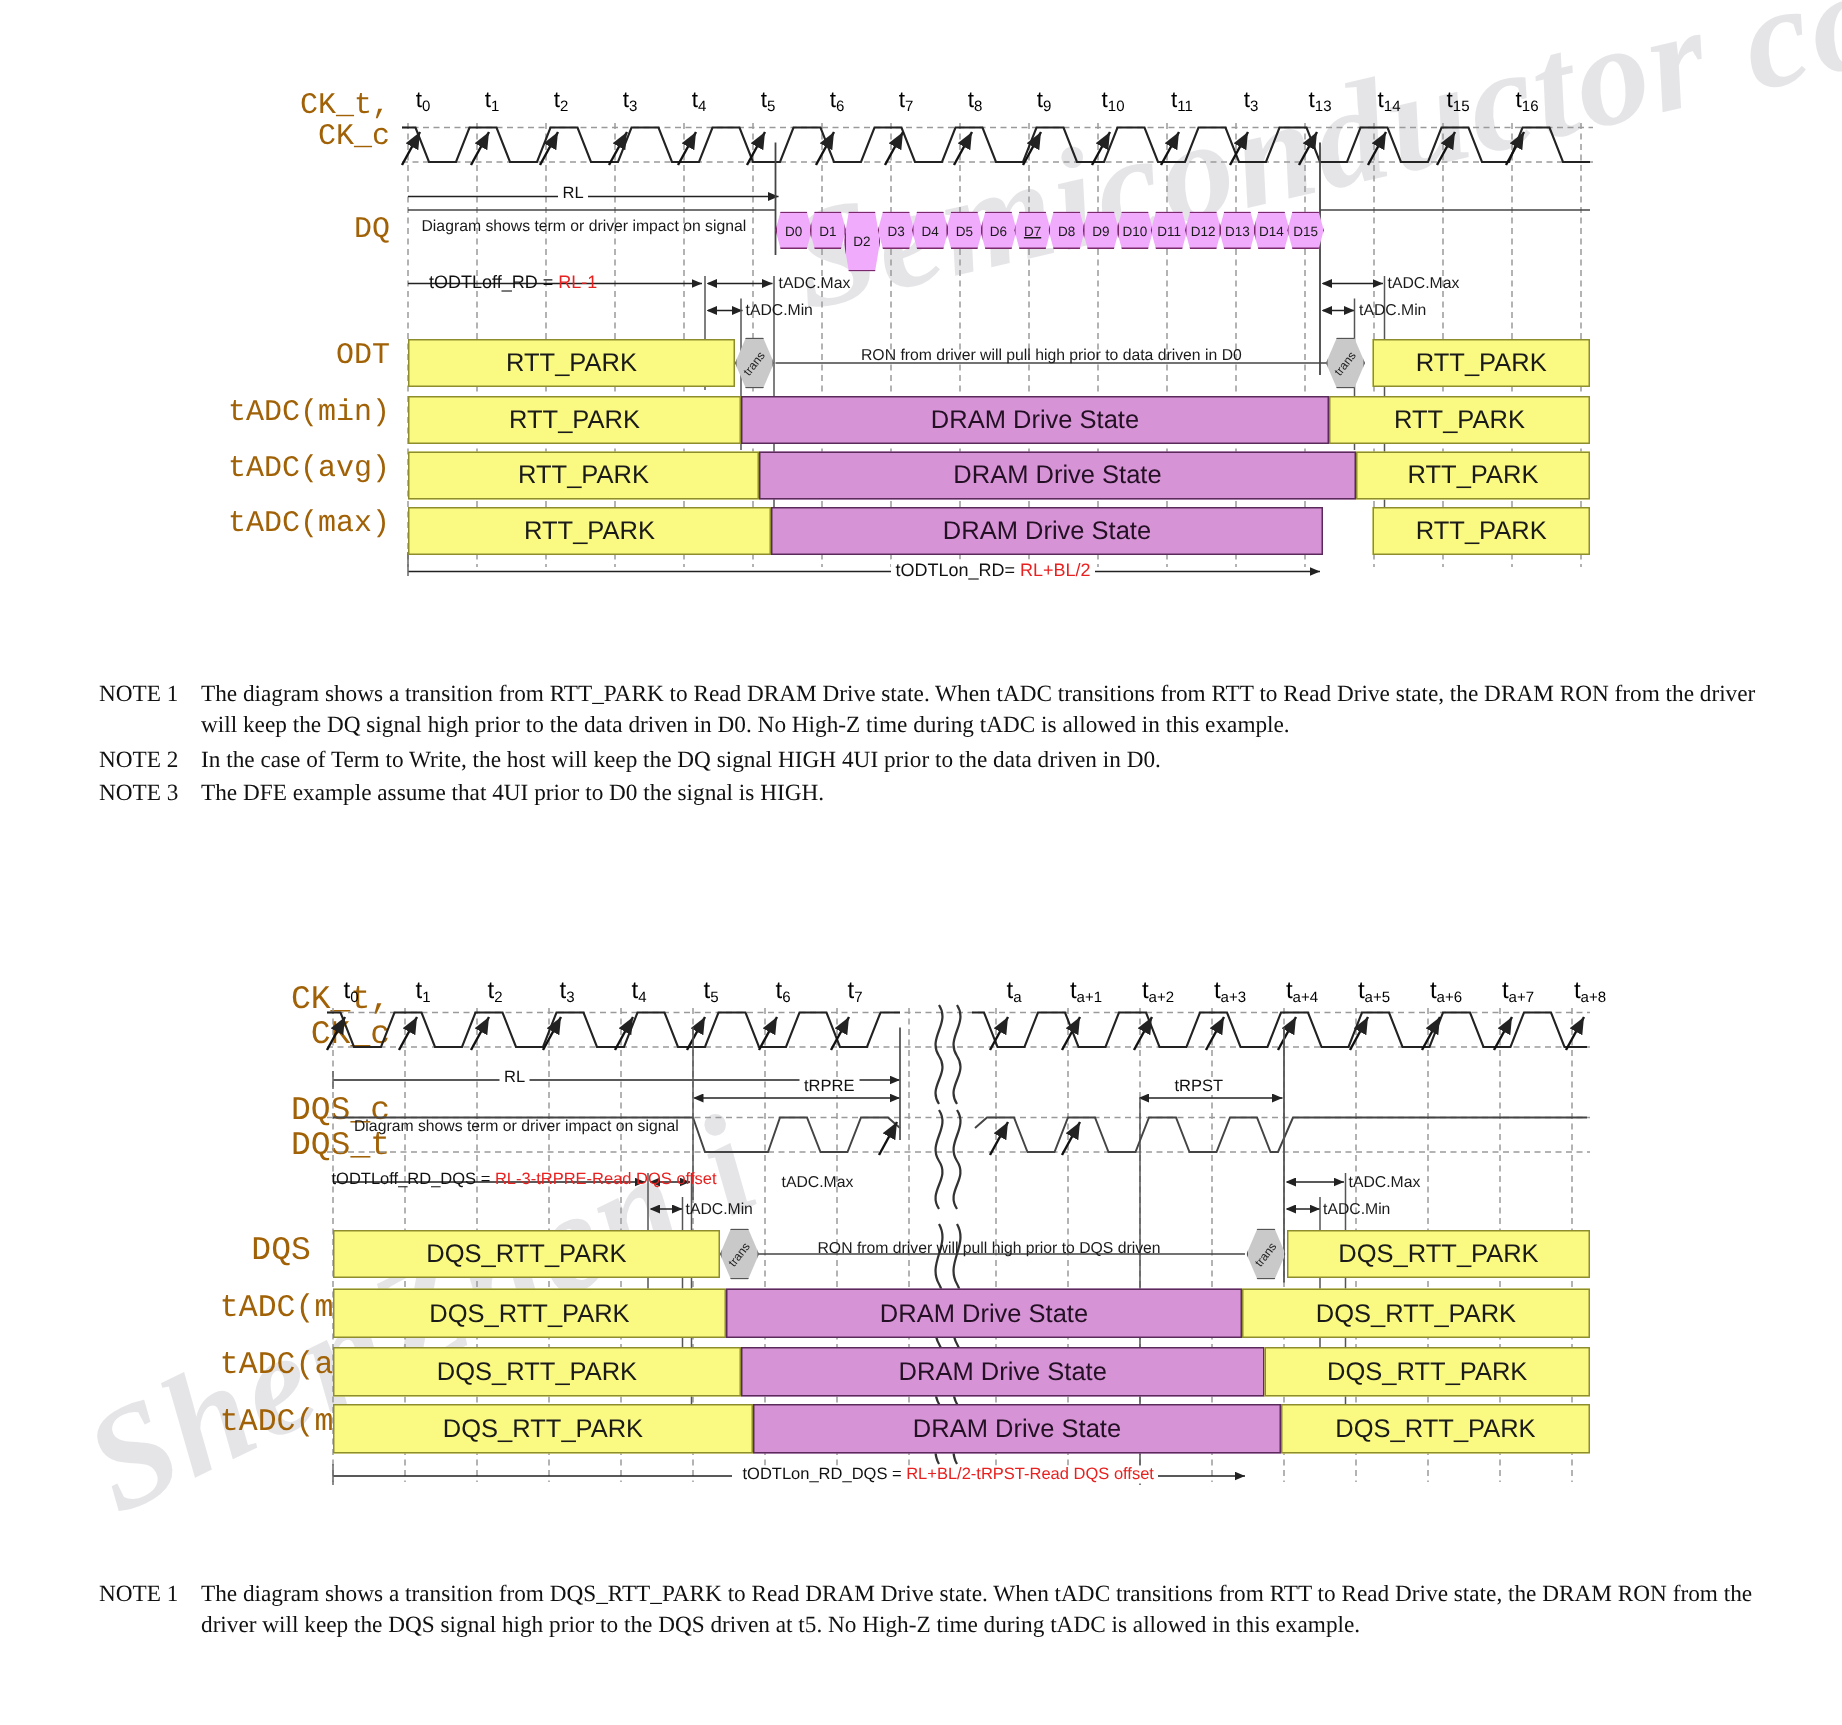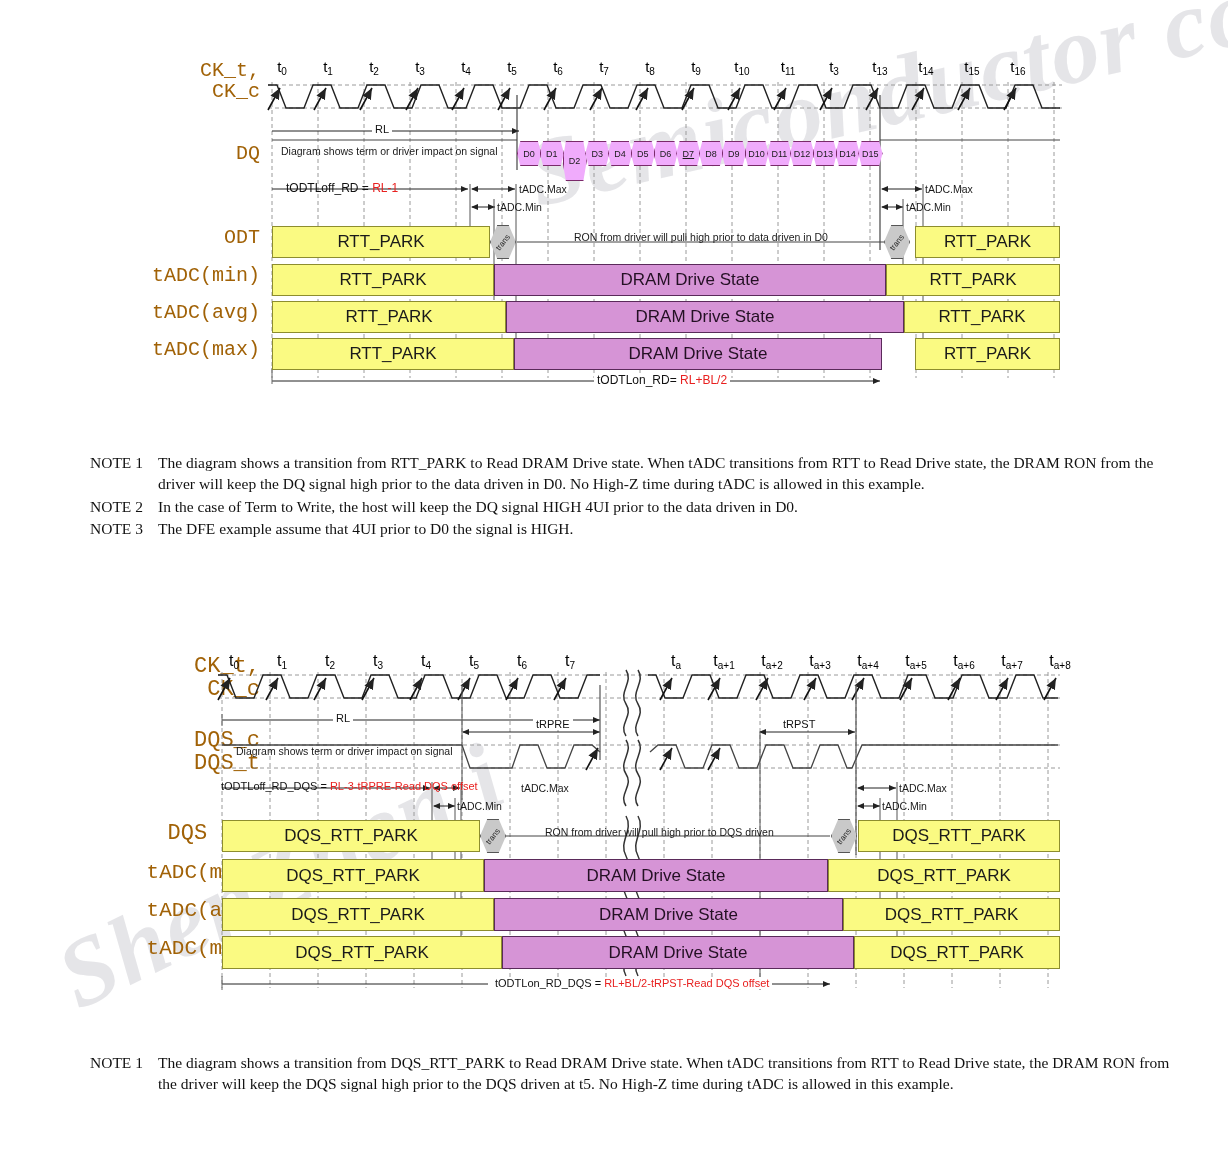--- a/index.html
+++ b/index.html
@@ -143,21 +143,21 @@
   }
 
   
   .notes {
     position: absolute;
     font-family: "Liberation Serif", serif;
     font-size: 15.5px;
     color: #111;
     line-height: 1.38;
   }
-  .note-row { display: flex; margin-bottom: 1px; margin-left: 24px; }
+  .note-row { display: flex; margin-bottom: 1px; }
   .note-tag { width: 68px; flex: none; }
   .note-body { flex: 1; }
 
   svg.wave { position: absolute; overflow: visible; }
 </style>
 </head>
 <body>
 
 <div id="page">
 

